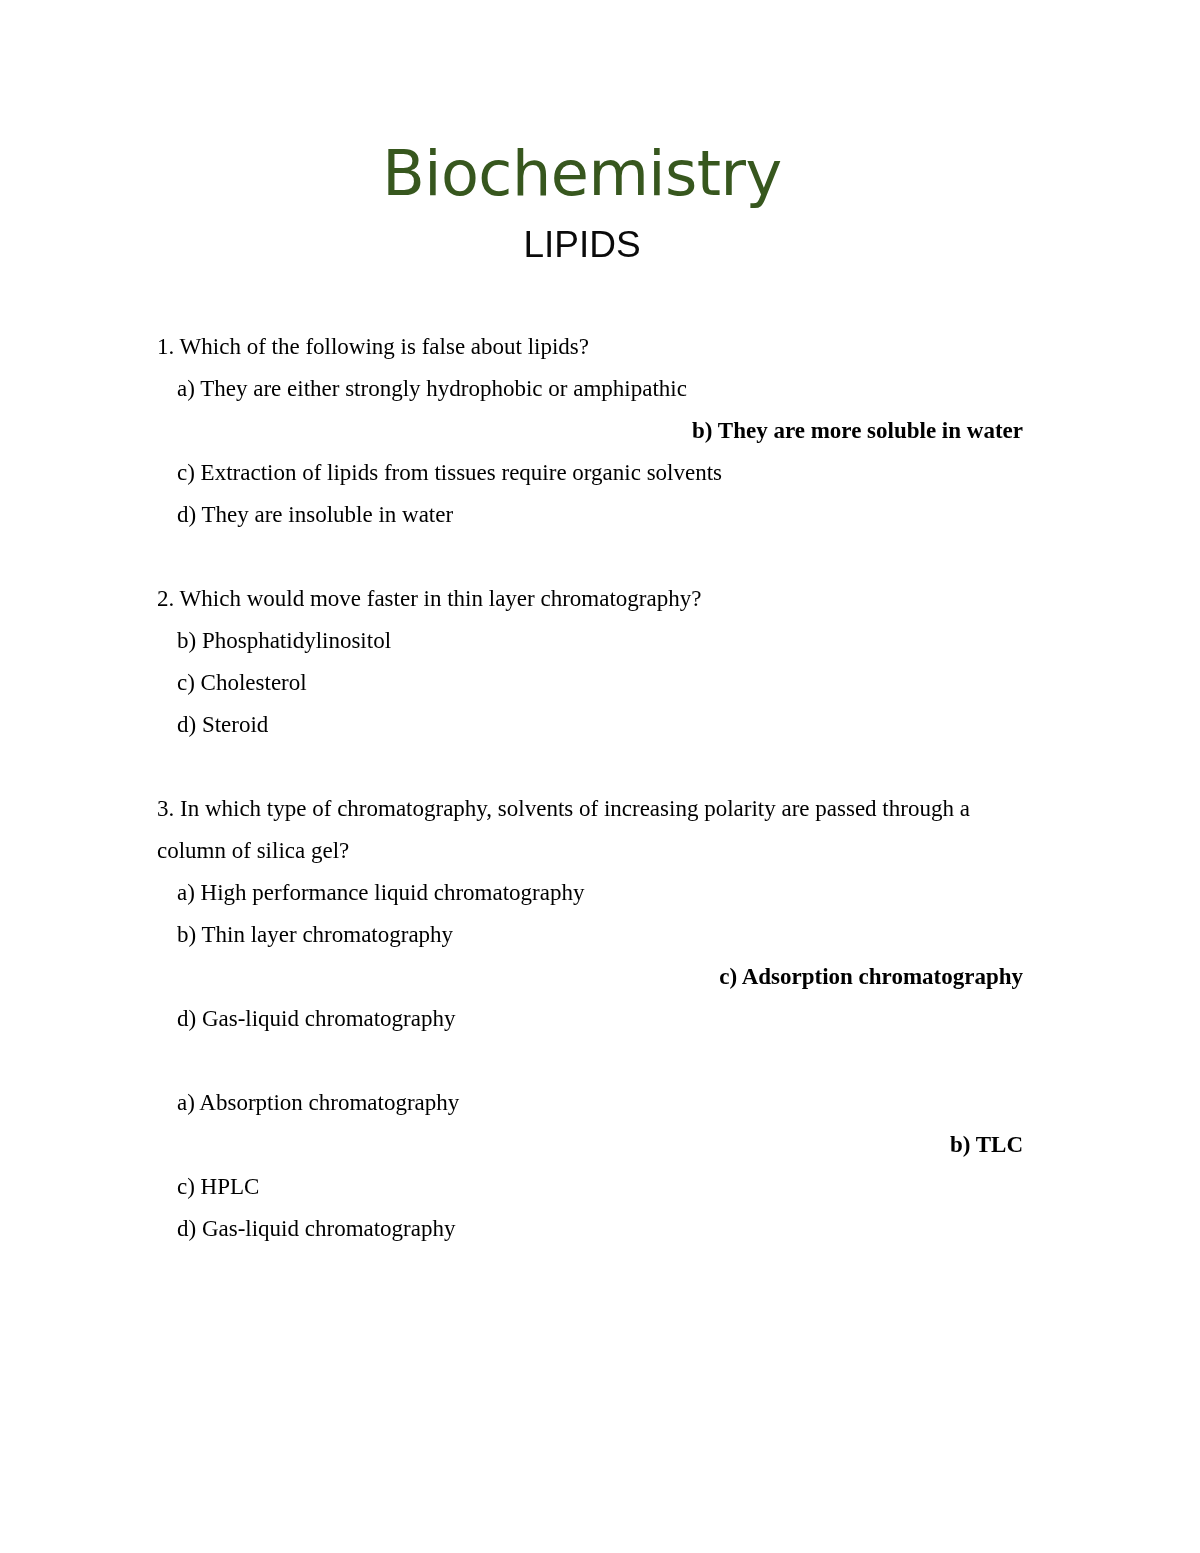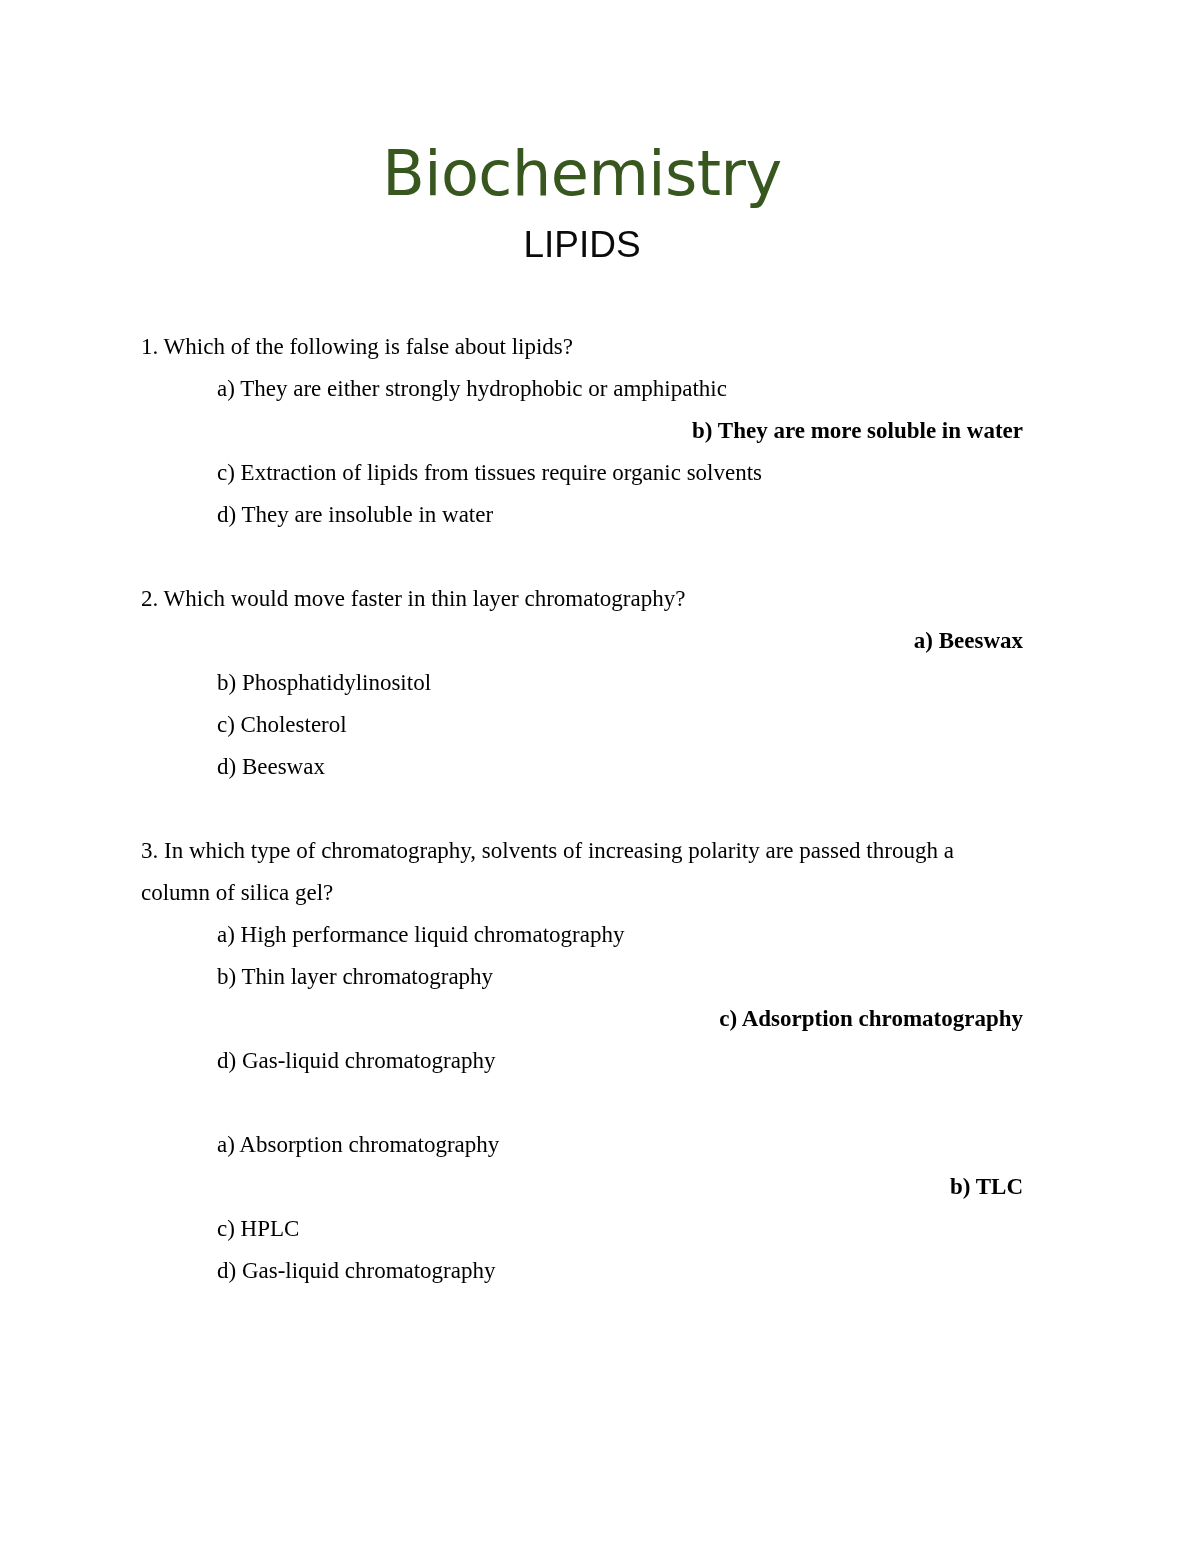--- a/index.html
+++ b/index.html
@@ -48,33 +48,33 @@
     padding: 0;
     list-style: none;
     padding-top: 58px;
   }
   .question-block {
     margin: 0 0 42px 0;
   }
   .question-text {
     font-size: 23px;
     line-height: 42px;
-    margin: 0 0 0 0;
+    margin: 0 0 0 16px;
     text-align: left;
     word-spacing: 0px;
   }
   .options {
     margin: 0;
     padding: 0;
     list-style: none;
   }
   .option {
     font-size: 23px;
     line-height: 42px;
-    margin-left: 76px;
+    margin-left: 36px;
     white-space: nowrap;
   }
   .option.correct {
     font-weight: bold;
     text-align: right;
   }
   .blank-line {
     display: inline-block;
     width: 92px;
     border-bottom: 2px solid #000;
@@ -97,24 +97,23 @@
         <ul class="options">
           <li class="option">a) They are either strongly hydrophobic or amphipathic</li>
           <li class="option correct">b) They are more soluble in water</li>
           <li class="option">c) Extraction of lipids from tissues require organic solvents</li>
           <li class="option">d) They are insoluble in water</li>
         </ul>
       </div>
       <div class="question-block">
         <p class="question-text"><span>2. Which would move faster in thin layer chromatography?</span></p>
         <ul class="options">
-          <li class="option correct">a) Beeswax</li>
           <li class="option">b) Phosphatidylinositol</li>
           <li class="option">c) Cholesterol</li>
-          <li class="option">d) Beeswax</li>
+          <li class="option">d) Steroid</li>
         </ul>
       </div>
       <div class="question-block">
         <p class="question-text"><span>3. In which type of chromatography, solvents of increasing polarity are passed through a column of silica gel?</span></p>
         <ul class="options">
           <li class="option">a) High performance liquid chromatography</li>
           <li class="option">b) Thin layer chromatography</li>
           <li class="option correct">c) Adsorption chromatography</li>
           <li class="option">d) Gas-liquid chromatography</li>
         </ul>

